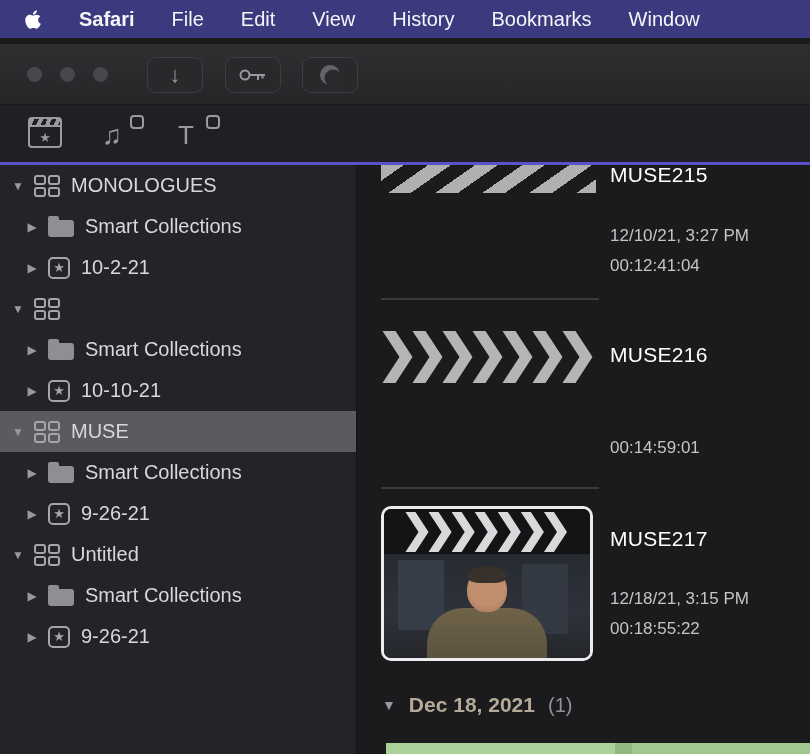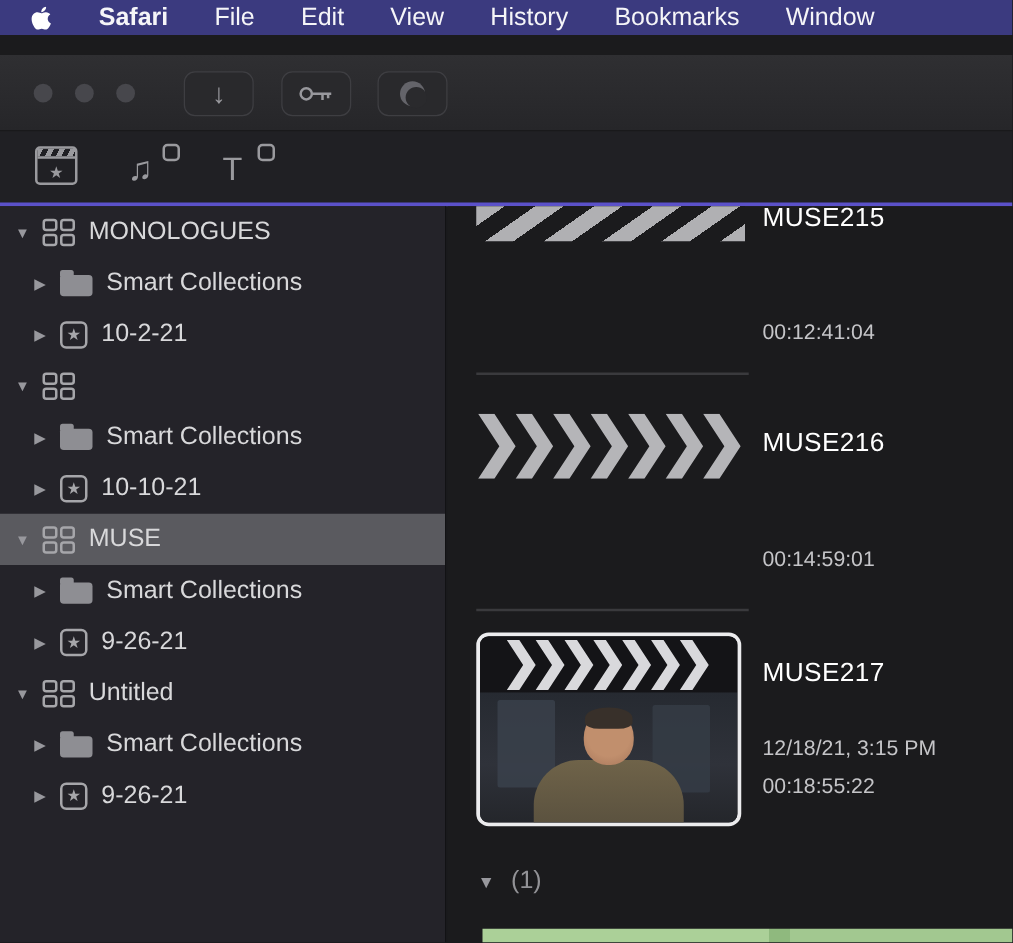--- a/index.html
+++ b/index.html
@@ -6,21 +6,21 @@
   html,body { width:810px; height:754px; }
   body {
     position:relative; overflow:hidden;
     background:#1b1b1d;
     font-family:"Liberation Sans", sans-serif;
     user-select:none;
   }
 
   
   .menubar {
-    position:absolute; top:0; left:0; right:0; height:28px;
+    position:absolute; top:0; left:0; right:0; height:38px;
     background:#3b3a7f;
     display:flex; align-items:center; gap:37px;
     padding-left:24px;
     color:#f5f5f8; font-size:20px;
   }
   .apple-logo { display:flex; align-items:center; }
   .mi { white-space:nowrap; cursor:default; }
   .mi.bold { font-weight:700; }
 
   
@@ -285,20 +285,21 @@
     <span class="ic ic-star">★</span>
     <span>9-26-21</span>
   </div>
 
 </div>
 
 <div class="content">
 
   <div class="stripes"></div>
   <div class="clipname" style="left:252px; top:-2px;">MUSE215</div>
+  <div class="meta" style="left:252px; top:61px;">12/10/21, 3:27 PM</div>
   <div class="meta" style="left:252px; top:91px;">00:12:41:04</div>
   <div class="sep" style="top:133px;"></div>
 
   <svg class="chevband" width="215" height="52" viewBox="0 0 212 52">
     <g fill="#b5b5b8">
       <use href="#chev" x="0"></use>
         <use href="#chev" x="30"></use>
         <use href="#chev" x="60"></use>
       <use href="#chev" x="90"></use>
         <use href="#chev" x="120"></use>
@@ -328,18 +329,19 @@
       <div class="hoodie"></div>
       <div class="head"></div>
     </div>
   </div>
   <div class="clipname" style="left:252px; top:362px;">MUSE217</div>
   <div class="meta" style="left:252px; top:424px;">12/18/21, 3:15 PM</div>
   <div class="meta" style="left:252px; top:454px;text-align:right;">00:18:55:22</div>
 
   <div class="ghead">
     <span class="gtri">▼</span>
+    <span class="glabel">Dec 18, 2021</span>
     <span class="gcount">(1)</span>
   </div>
 
   <div class="greenstrip"></div>
 
 </div>
 
 </body></html>

